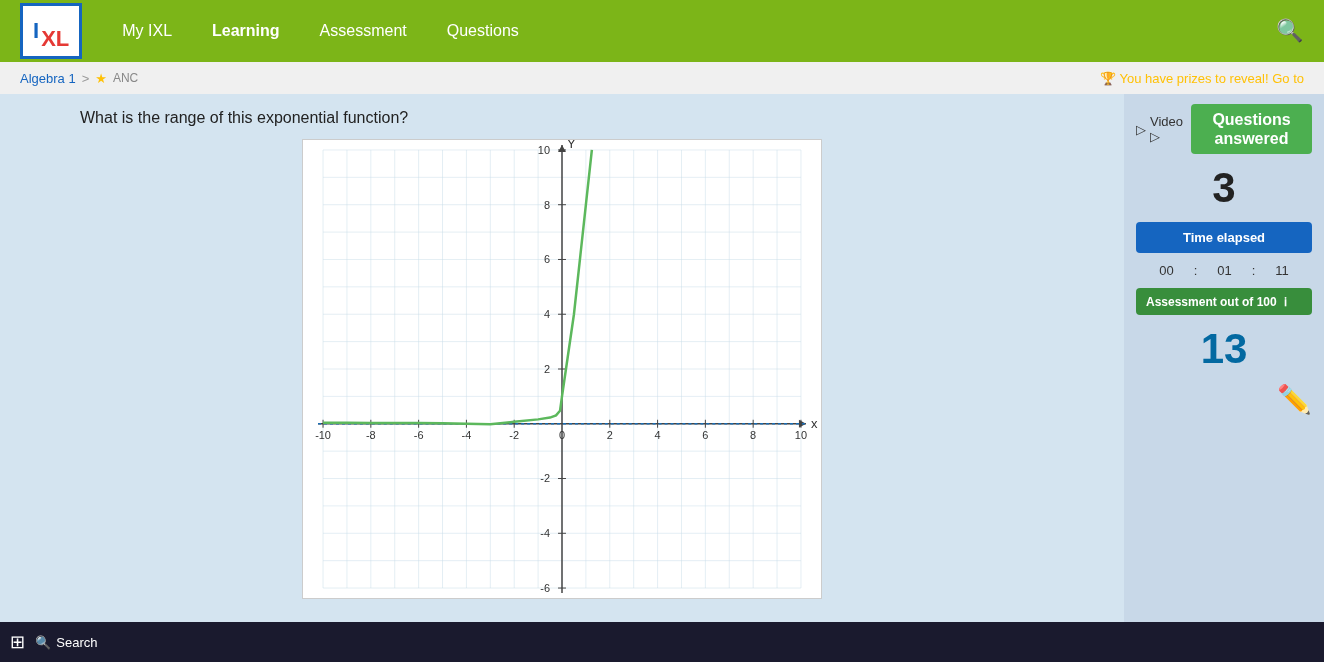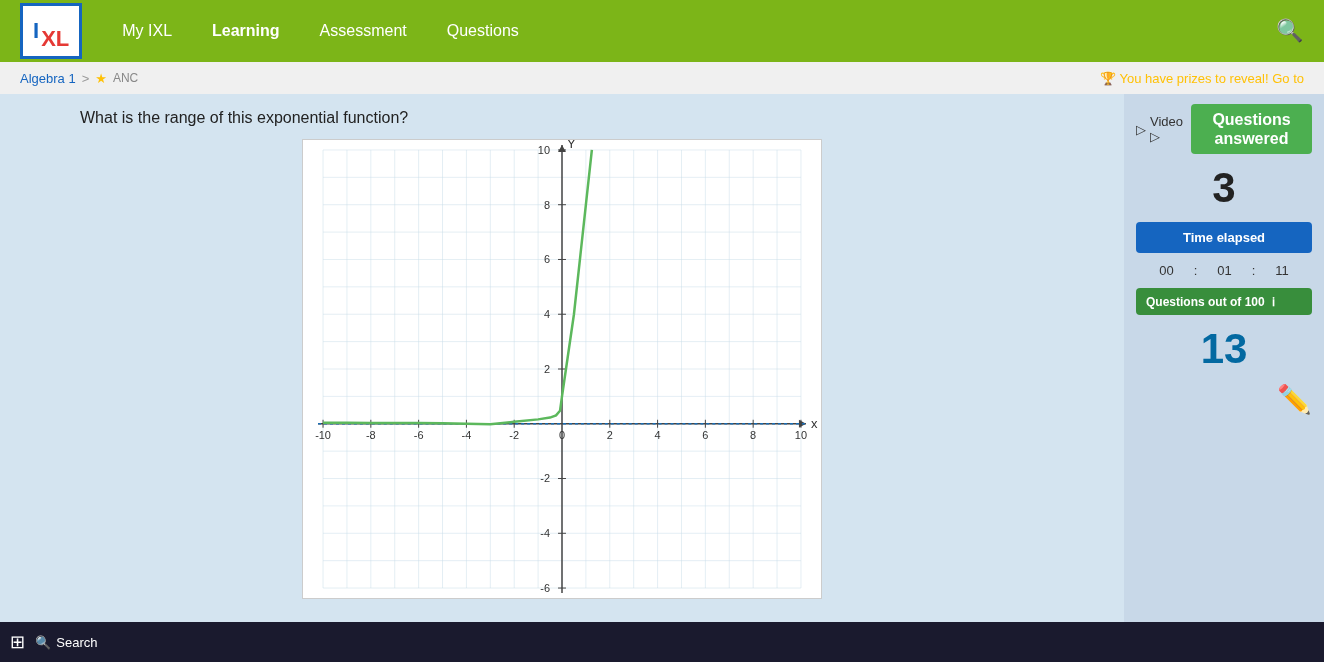--- a/index.html
+++ b/index.html
@@ -371,21 +371,21 @@
 
     <div class="timer-display">
       <span>00</span>
       <span>:</span>
       <span>01</span>
       <span>:</span>
       <span>11</span>
     </div>
 
     <div class="smart-score-label">
-      <span>Questions
+      <span>Assessment
 out of 100</span>
       <span style="margin-left:4px;">ℹ</span>
     </div>
 
     <div class="smart-score-value">13</div>
 
     <div class="pencil-icon">✏️</div>
   </div>
 </div>
 

